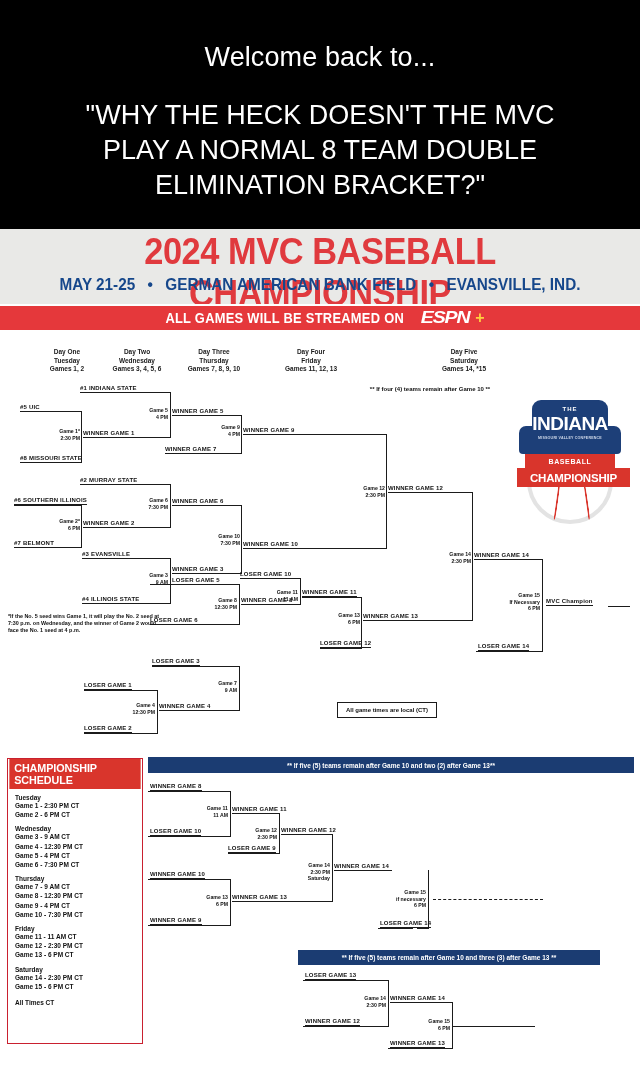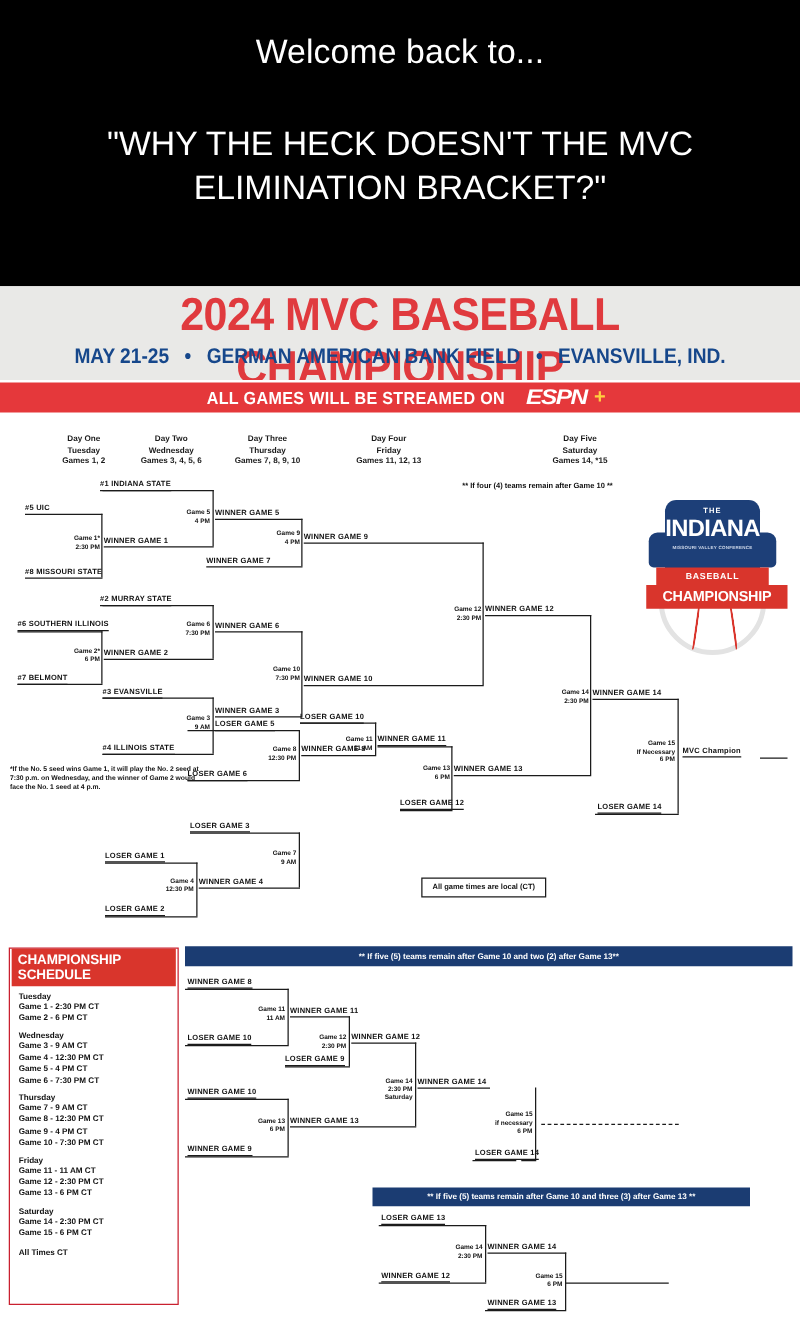--- a/index.html
+++ b/index.html
@@ -9,21 +9,21 @@
     font-family:"Liberation Sans", sans-serif;
     overflow:hidden;
   }
 
   
   #title-card{
     position:absolute; left:0; top:0; width:640px; height:229px;
     background:#000; color:#fff; text-align:center;
   }
   #welcome-line{
-    position:absolute; left:0; top:26px; width:640px;
+    position:absolute; left:0; top:42px; width:640px;
     font-size:27px; font-weight:400; letter-spacing:.1px;
   }
   #quote-block{
     position:absolute; left:0; top:98px; width:640px;
     font-size:27px; font-weight:400; line-height:35px;
   }
   #quote-block div{ white-space:nowrap; }
 
   
   #event-banner{
@@ -147,20 +147,21 @@
     display:flex; align-items:center; justify-content:center;
   }
 </style>
 </head>
 <body>
 
 <div id="title-card">
   <div id="welcome-line">Welcome back to...</div>
   <div id="quote-block">
     <div>"WHY THE HECK DOESN'T THE MVC</div>
+    <div>PLAY A NORMAL 8 TEAM DOUBLE</div>
     <div>ELIMINATION BRACKET?"</div>
   </div>
 </div>
 
 <div id="event-banner">
   <div id="event-title">2024 MVC BASEBALL CHAMPIONSHIP</div>
   <div id="event-sub">
     <span>MAY 21-25</span>
     <span class="dot">•</span>
     <span>GERMAN AMERICAN BANK FIELD</span>

